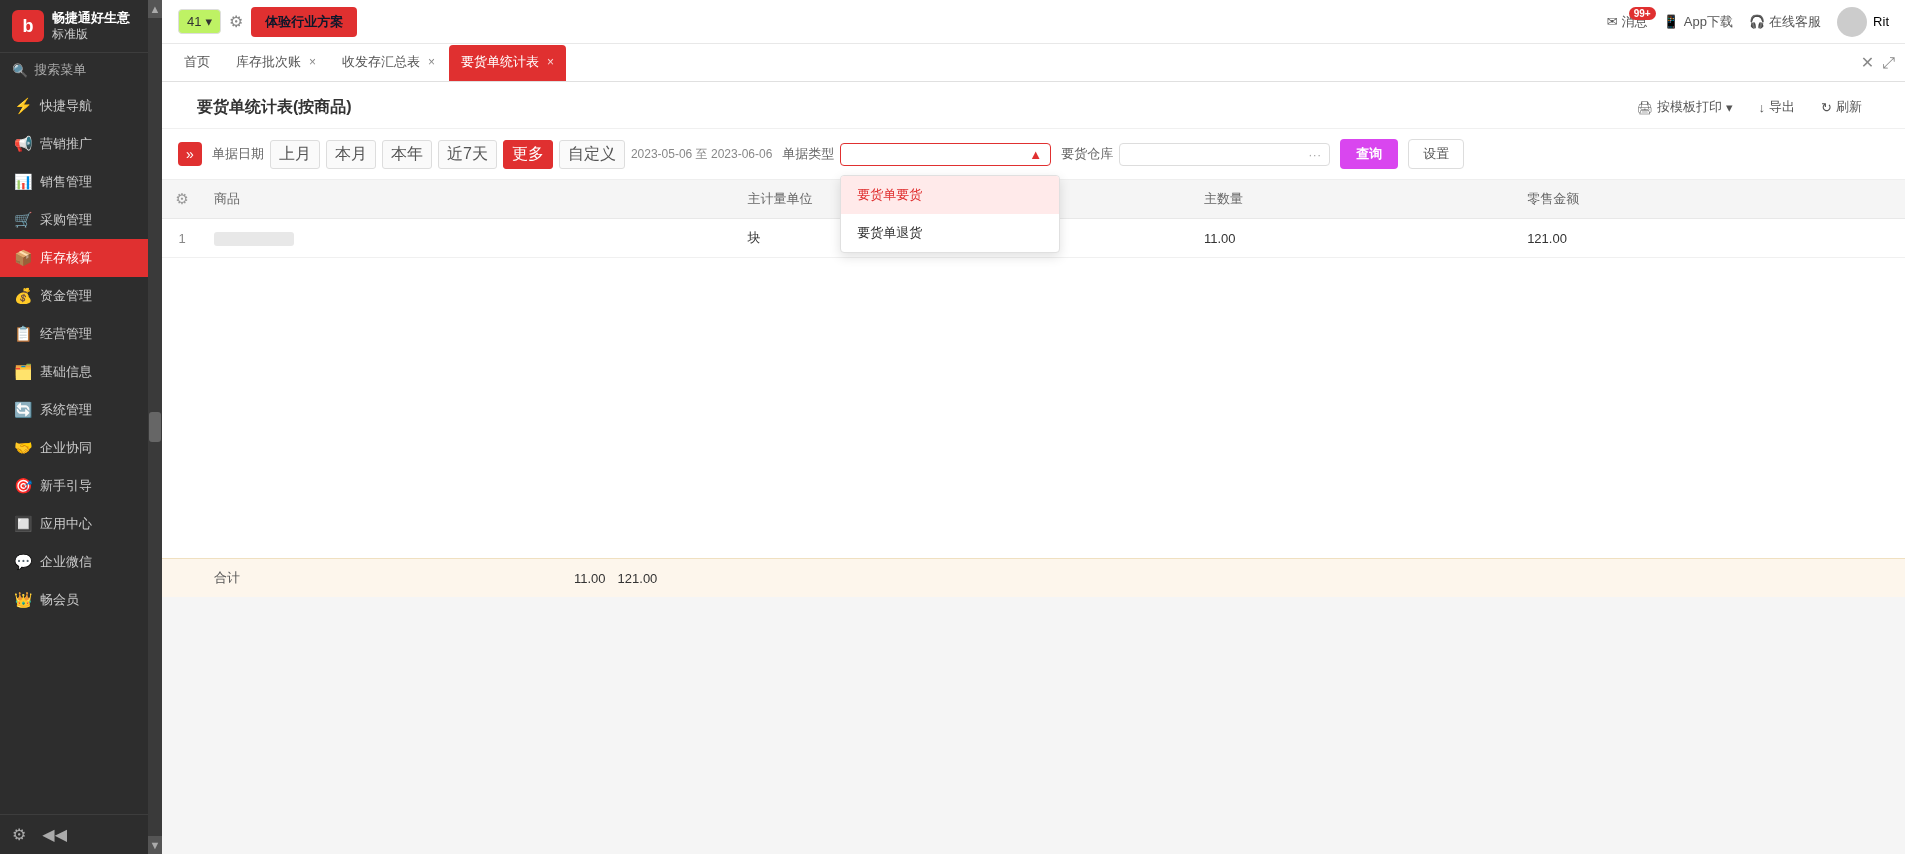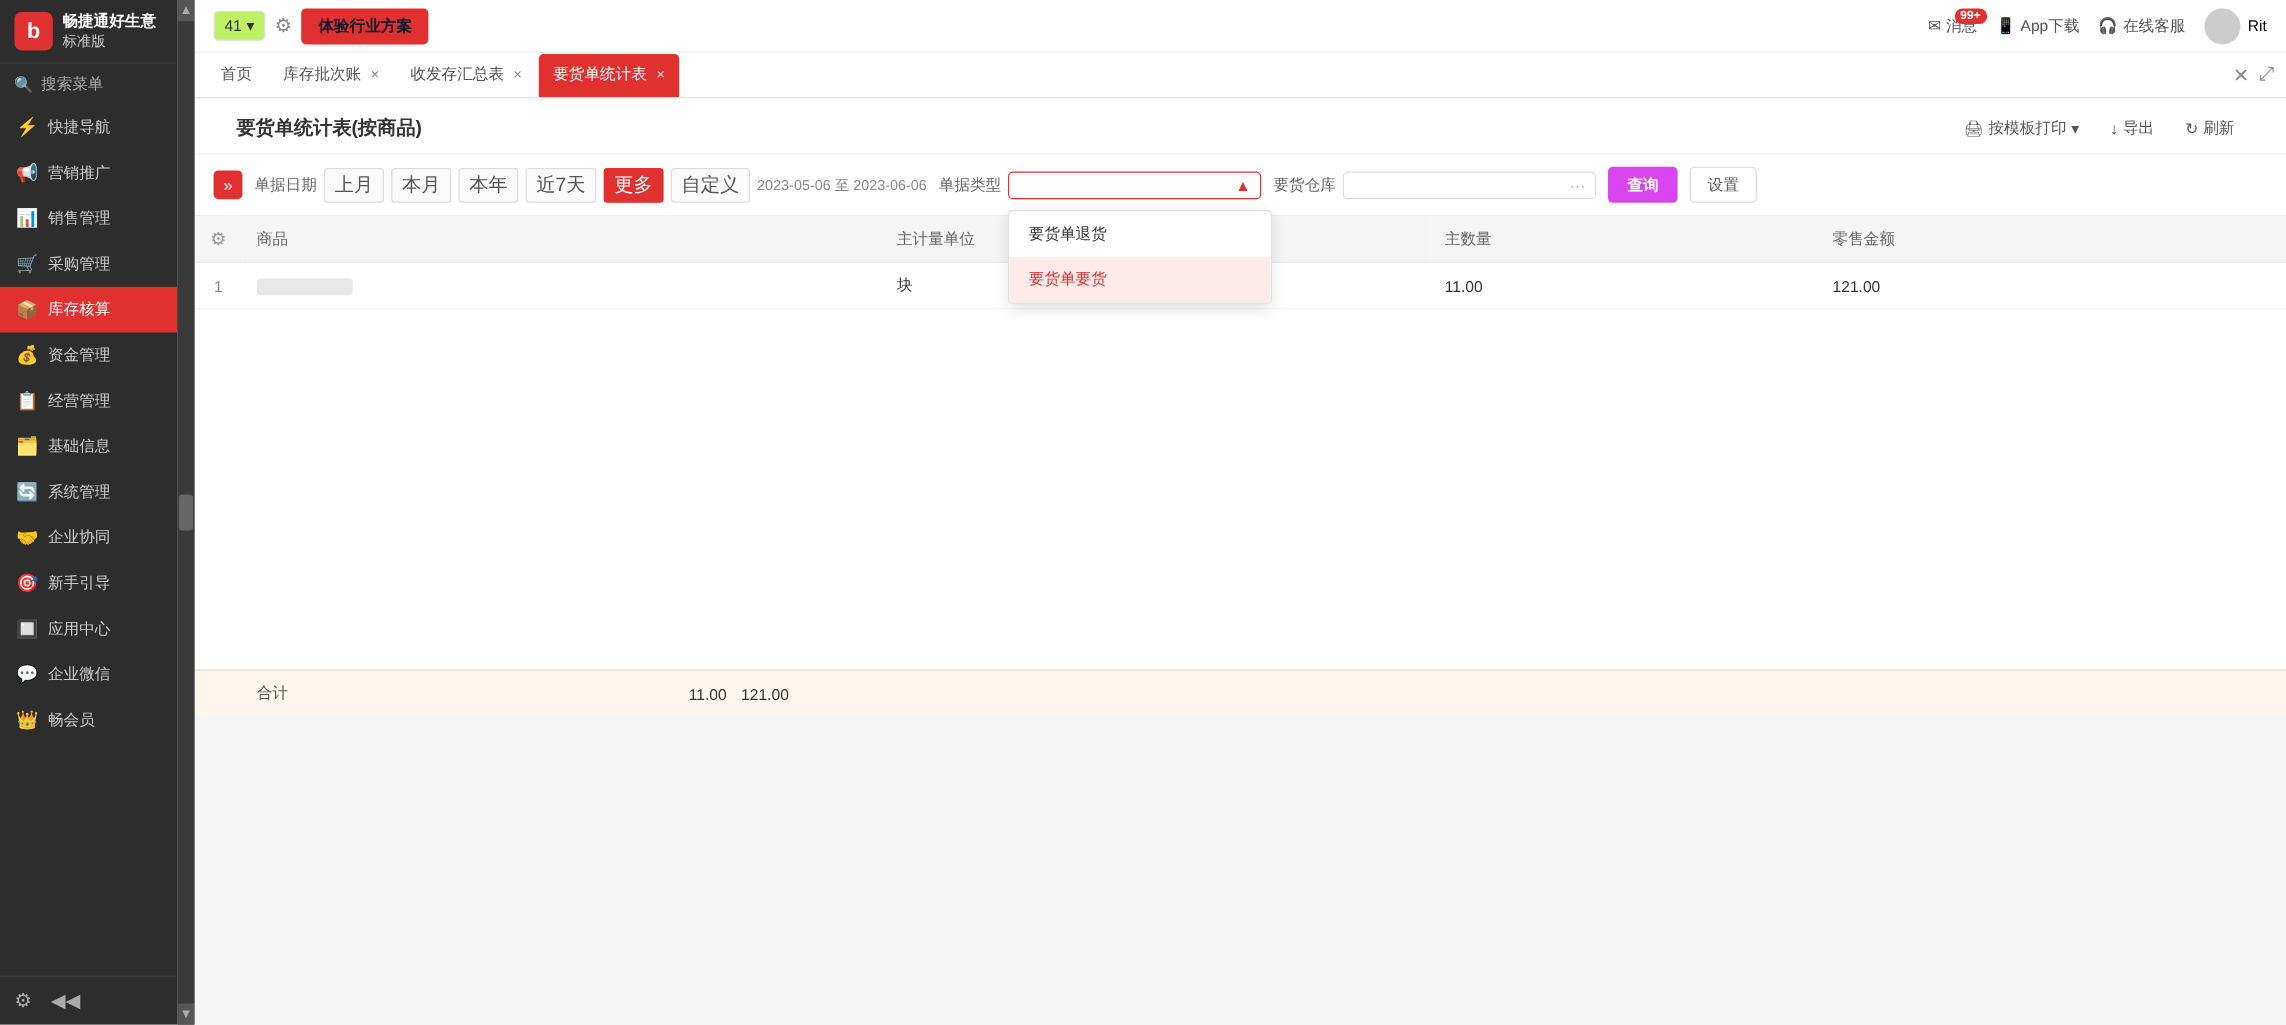--- a/index.html
+++ b/index.html
@@ -603,25 +603,25 @@
 
       <div class="filter-group">
         <span class="filter-label">单据类型</span>
         <div class="filter-select-container" style="position:relative;">
           <div class="filter-select-wrapper">
             <input type="text" value="" style="">
             <span class="filter-select-up-icon">▲</span>
           </div>
 
           <div class="dropdown-overlay" style="width:220px; top:32px; left:0;">
+            <div class="dropdown-item selected">
+              <span>要货单要货</span>
+            </div>
             <div class="dropdown-item">
               <span>要货单退货</span>
-            </div>
-            <div class="dropdown-item selected">
-              <span>要货单要货</span>
             </div>
           </div>
         </div>
       </div>
 
       <div class="filter-group">
         <span class="filter-label">要货仓库</span>
         <div class="filter-warehouse-wrapper">
           <input type="text" value="" style="">
           <span class="filter-dots">···</span>

